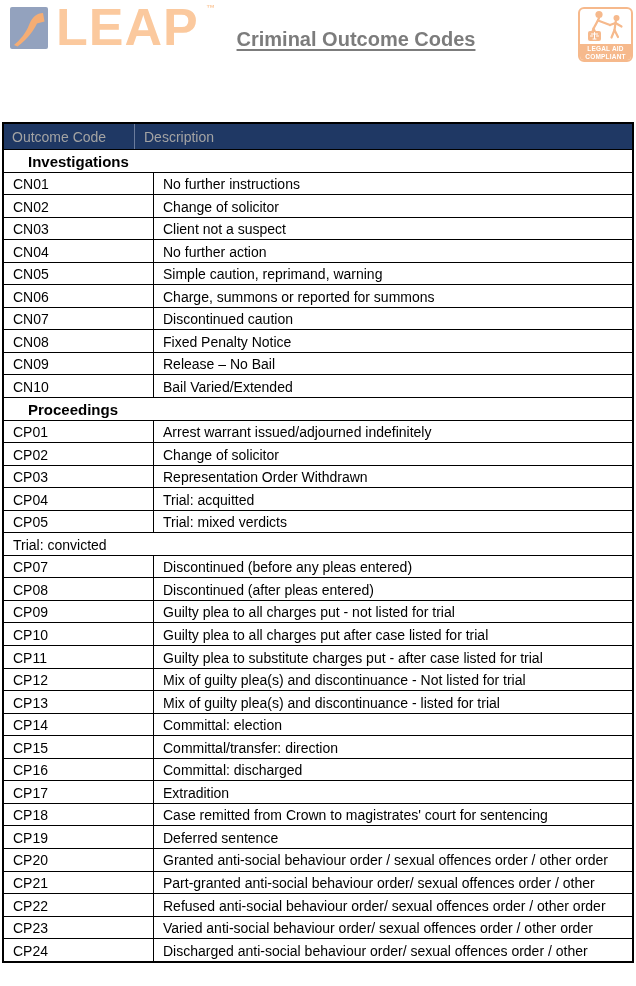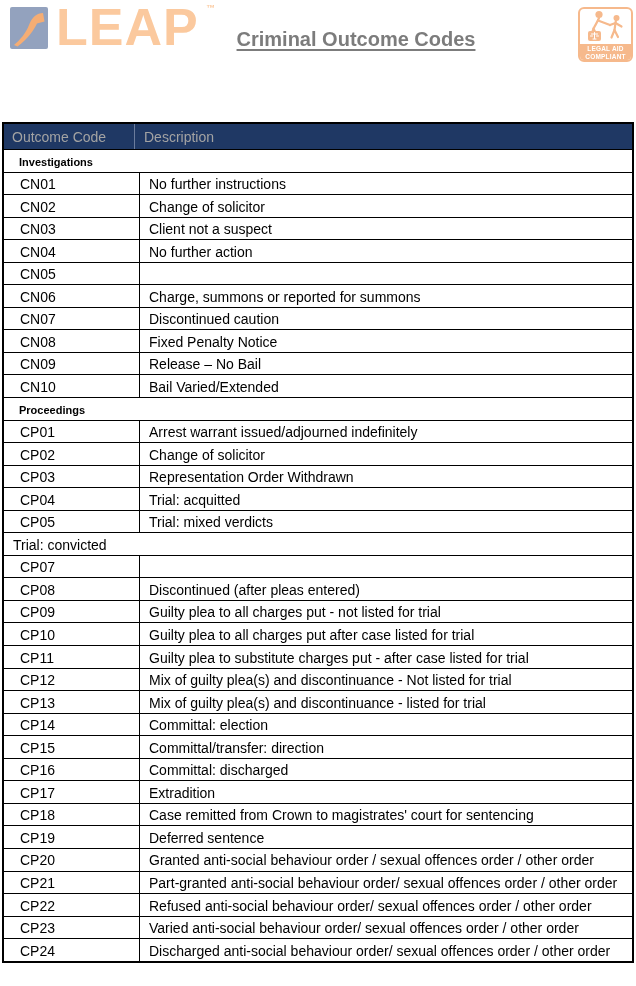--- a/index.html
+++ b/index.html
@@ -99,37 +99,37 @@
     overflow: hidden;
     align-items: flex-start;
   }
   .cell {
     font-size: 14px;
     color: #000000;
     line-height: 18px;
     padding-top: 2.5px;
   }
   .code-cell {
-    width: 136px;
-    padding-left: 16px;
+    width: 150px;
+    padding-left: 9px;
     border-right: 1.6px solid #000000;
     height: 100%;
     flex-shrink: 0;
   }
   .desc-cell {
     flex: 1;
     padding-left: 9px;
     padding-right: 12px;
   }
   .section-row { background: #ffffff; }
   .section-cell {
     width: 100%;
-    font-size: 11px;
+    font-size: 15px;
     font-weight: 700;
-    padding-left: 15px;
+    padding-left: 24px;
   }
 </style>
 </head>
 <body>
 
 <div class="page">
 
   <div class="top">
 
     <div class="logo">
@@ -190,20 +190,21 @@
         <div class="row data-row">
           <div class="cell code-cell">CN03</div>
           <div class="cell desc-cell">Client not a suspect</div>
         </div>
         <div class="row data-row">
           <div class="cell code-cell">CN04</div>
           <div class="cell desc-cell">No further action</div>
         </div>
         <div class="row data-row">
           <div class="cell code-cell">CN05</div>
+          <div class="cell desc-cell">Simple caution, reprimand, warning</div>
         </div>
         <div class="row data-row">
           <div class="cell code-cell">CN06</div>
           <div class="cell desc-cell">Charge, summons or reported for summons</div>
         </div>
         <div class="row data-row">
           <div class="cell code-cell">CN07</div>
           <div class="cell desc-cell">Discontinued caution</div>
         </div>
         <div class="row data-row">
@@ -239,20 +240,21 @@
         </div>
         <div class="row data-row">
           <div class="cell code-cell">CP05</div>
           <div class="cell desc-cell">Trial: mixed verdicts</div>
         </div>
         <div class="row data-row">
           <div class="cell desc-cell">Trial: convicted</div>
         </div>
         <div class="row data-row">
           <div class="cell code-cell">CP07</div>
+          <div class="cell desc-cell">Discontinued (before any pleas entered)</div>
         </div>
         <div class="row data-row">
           <div class="cell code-cell">CP08</div>
           <div class="cell desc-cell">Discontinued (after pleas entered)</div>
         </div>
         <div class="row data-row">
           <div class="cell code-cell">CP09</div>
           <div class="cell desc-cell">Guilty plea to all charges put - not listed for trial</div>
         </div>
         <div class="row data-row">

